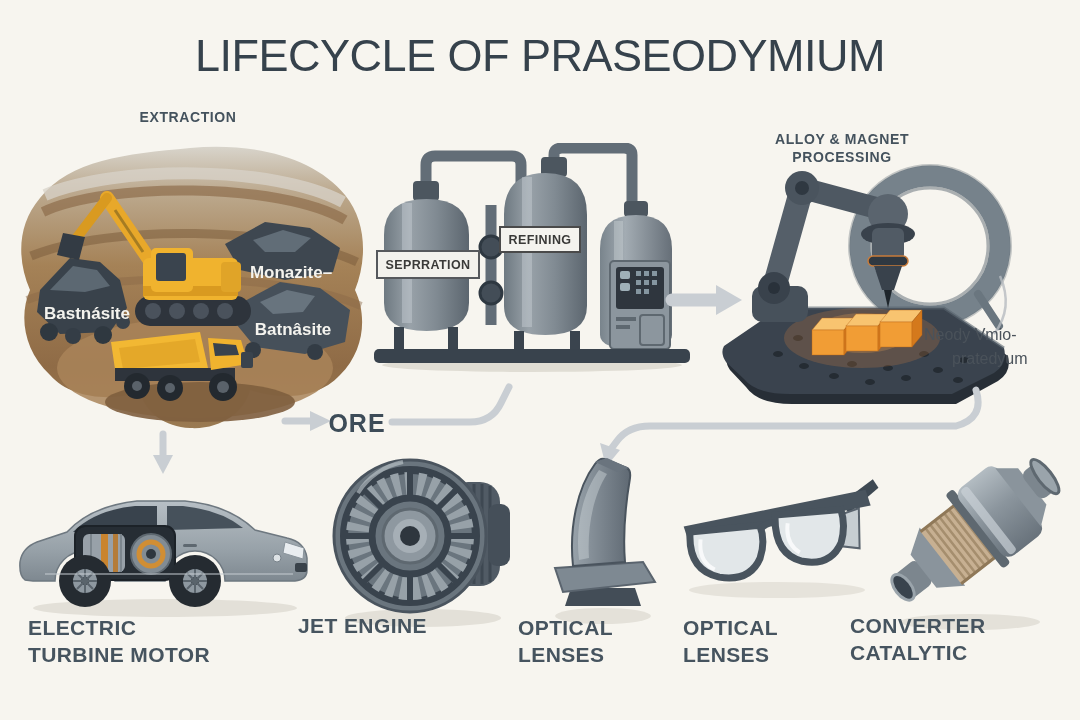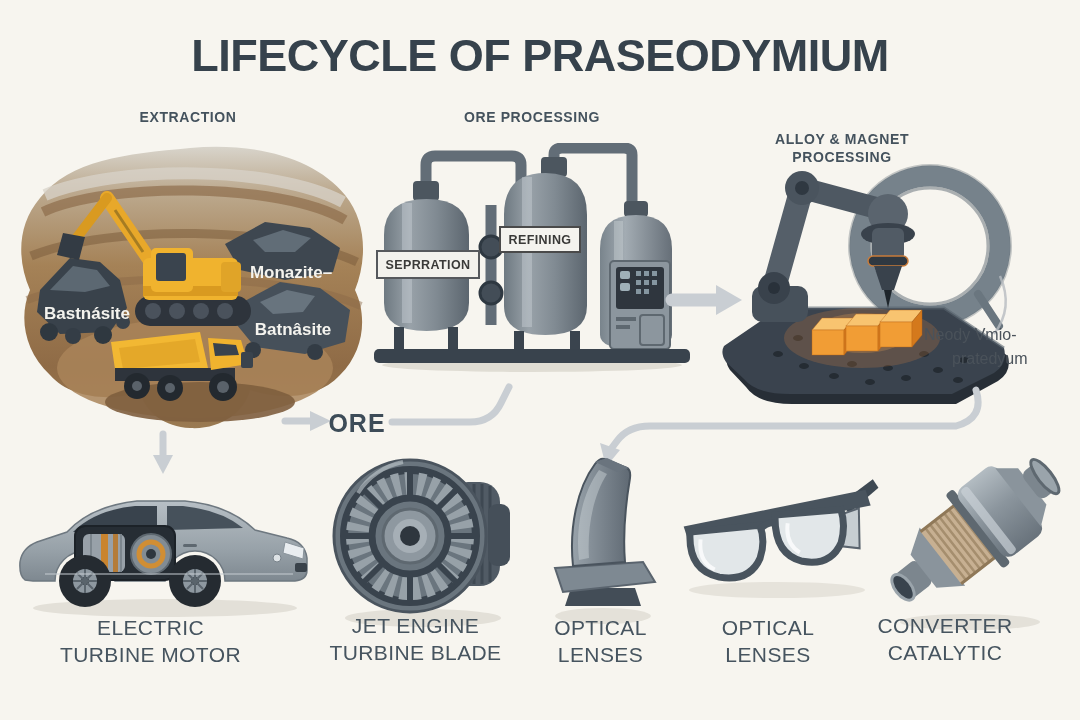--- a/index.html
+++ b/index.html
@@ -4,45 +4,44 @@
 <style>
   html,body{margin:0;padding:0;background:#e8e6e0;}
   .canvas{
     position:relative;width:1080px;height:720px;margin:0 auto;
     background:#F7F5EF;overflow:hidden;
     font-family:"Liberation Sans",sans-serif;color:#36424C;
   }
   .abs{position:absolute;}
   .title{
     left:0;right:0;top:30px;text-align:center;
-    font-size:45px;font-weight:700;letter-spacing:-0.5px;color:#36424C;
+    font-size:45px;font-weight:400;letter-spacing:-0.5px;color:#36424C;
   }
   .stage-heading{
     font-size:14px;font-weight:700;letter-spacing:0.6px;color:#44525D;
     text-align:center;line-height:1.32;
   }
   .app-label{
-    font-size:21px;font-weight:400;letter-spacing:0.4px;color:#46545F;
-    text-align:center;line-height:1.3;
+    font-size:21px;font-weight:700;letter-spacing:0.4px;color:#46545F;
+    text-align:left;line-height:1.3;
   }
   svg text{font-family:"Liberation Sans",sans-serif;}
   .mineral-label{font-size:17px;font-weight:600;fill:#F4F3EE;}
   .tank-label{font-size:12.5px;font-weight:700;fill:#3A3A38;letter-spacing:0.4px;}
   .ore-label{font-size:25px;font-weight:700;fill:#3D4C58;letter-spacing:1px;}
   .alloy-label{font-size:16px;fill:#4A525A;}
 </style>
 </head>
 <body>
 
 <div class="canvas">
 
   <div class="abs title">LIFECYCLE OF PRASEODYMIUM</div>
 
   <div class="abs stage-heading" style="left:58px;top:108px;width:260px;">EXTRACTION</div>
-  <div class="abs stage-heading" style="left:402px;top:108px;width:260px;">ORE PROCESSING</div>
   <div class="abs stage-heading" style="left:712px;top:106px;width:260px;margin-top:24px;">
     <div>ALLOY &amp; MAGNET</div>
     <div>PROCESSING</div>
   </div>
 
   <svg class="abs" style="left:15px;top:140px;" width="355" height="300" viewBox="0 0 355 300">
     <defs>
       <linearGradient id="pitG" x1="0" y1="0" x2="0" y2="1">
         <stop offset="0" stop-color="#D8D4CB"></stop>
           <stop offset="0.16" stop-color="#BCA98E"></stop>
@@ -387,21 +386,20 @@
       <ellipse cx="190" cy="95" rx="7" ry="21" fill="#9AA4AB" stroke="#5E6870" stroke-width="3"></ellipse>
     </g>
   </svg>
 
   <div class="abs app-label" style="left:28px;top:614px;width:245px;">
     <div>ELECTRIC</div>
     <div>TURBINE MOTOR</div>
   </div>
   <div class="abs app-label" style="left:298px;top:612px;width:235px;">
     <div>JET ENGINE</div>
-    <div>TURBINE BLADE</div>
   </div>
   <div class="abs app-label" style="left:518px;top:614px;width:165px;">
     <div>OPTICAL</div>
     <div>LENSES</div>
   </div>
   <div class="abs app-label" style="left:683px;top:614px;width:170px;">
     <div>OPTICAL</div>
     <div>LENSES</div>
   </div>
   <div class="abs app-label" style="left:850px;top:612px;width:190px;">

